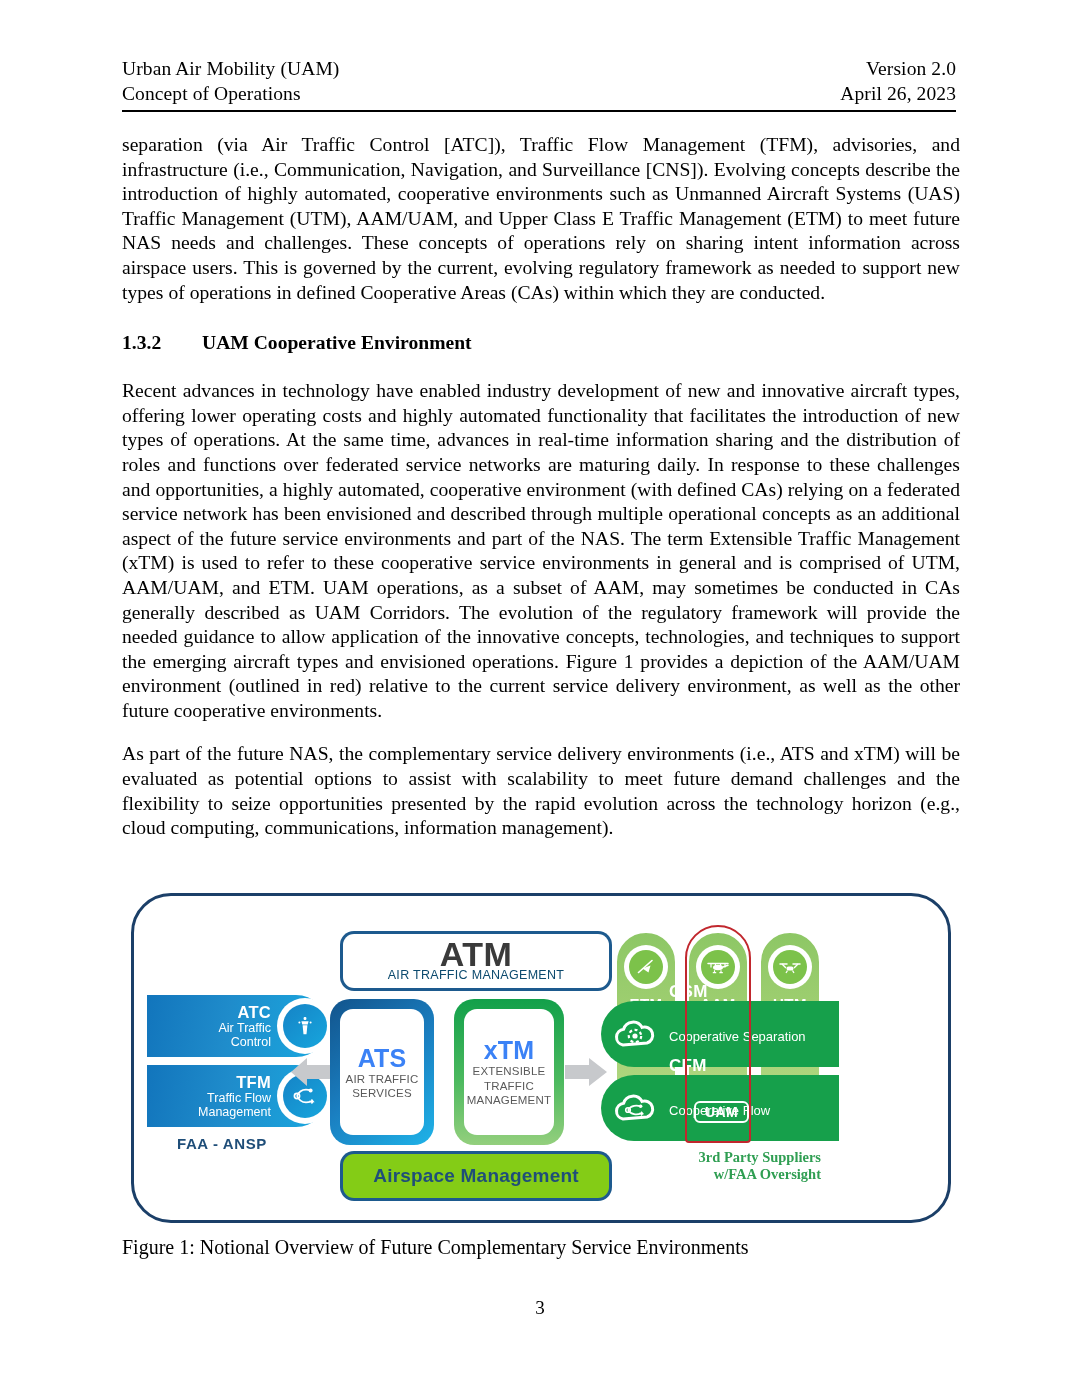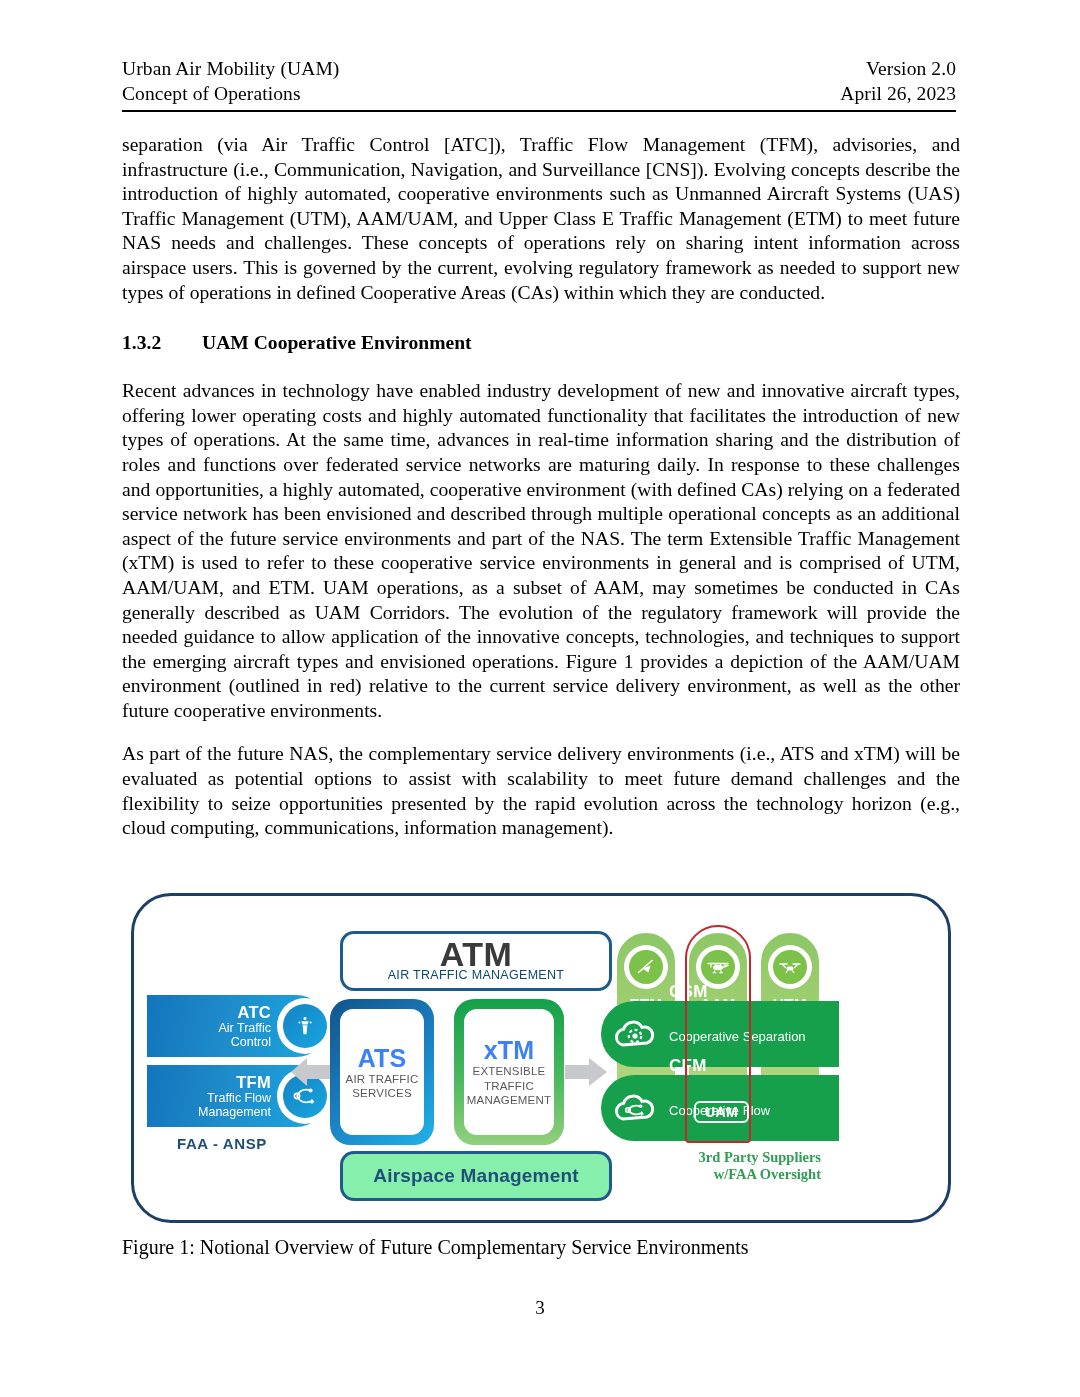--- a/index.html
+++ b/index.html
@@ -135,21 +135,21 @@
     position: absolute;
     left: 209px; top: 258px;
     width: 272px; height: 50px;
     background: #1d5a8e;
     border-radius: 14px;
     box-sizing: border-box;
     padding: 3px;
   }
   .asm-inner {
     width: 100%; height: 100%;
-    background: #86efac;
+    background: #84cc16;
     border-radius: 11px;
     display: flex;
     align-items: center;
     justify-content: center;
   }
   .asm-title {
     font-family: "Liberation Sans", sans-serif;
     font-weight: bold;
     font-size: 19px;
     color: #1f4e79;

